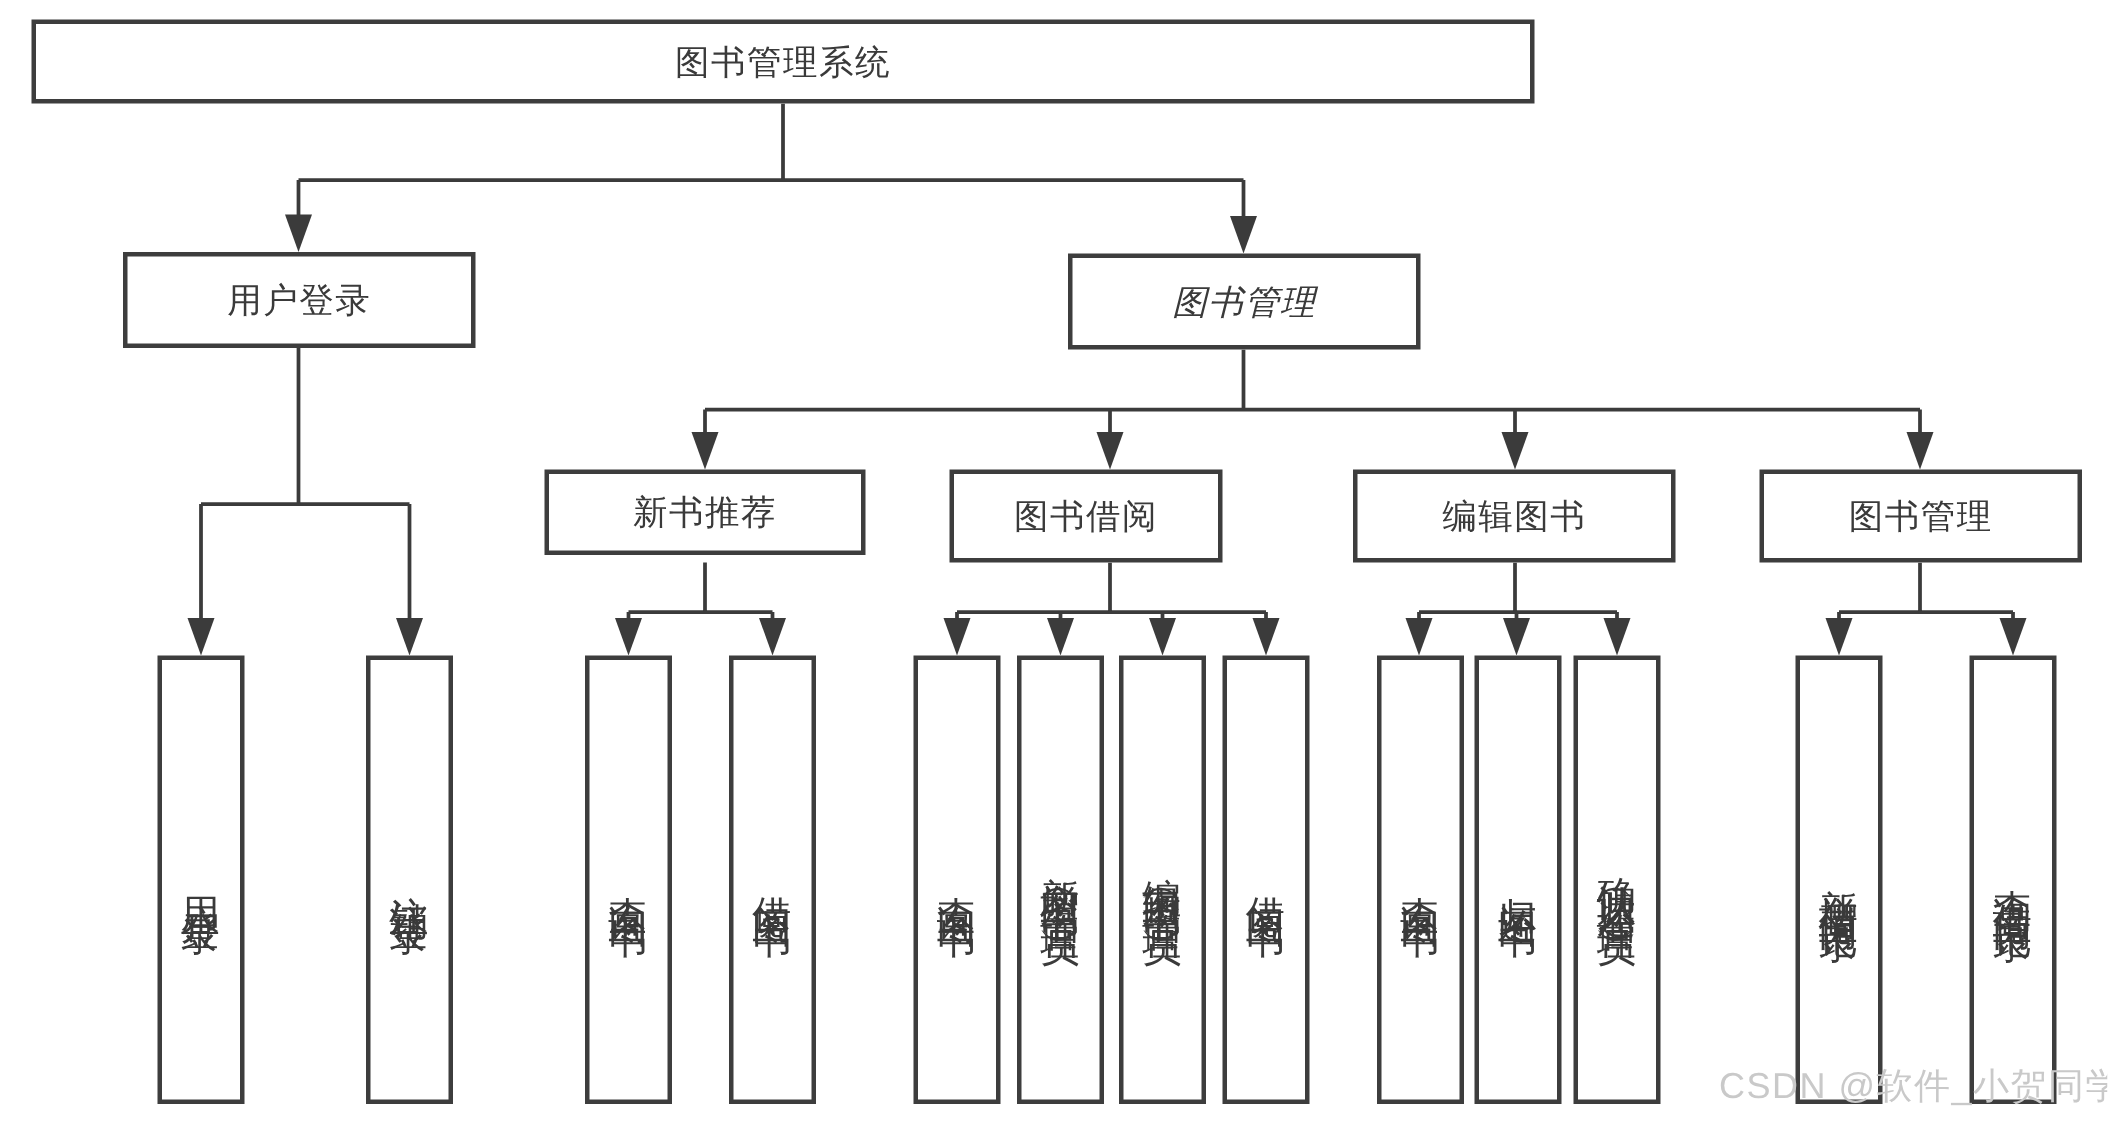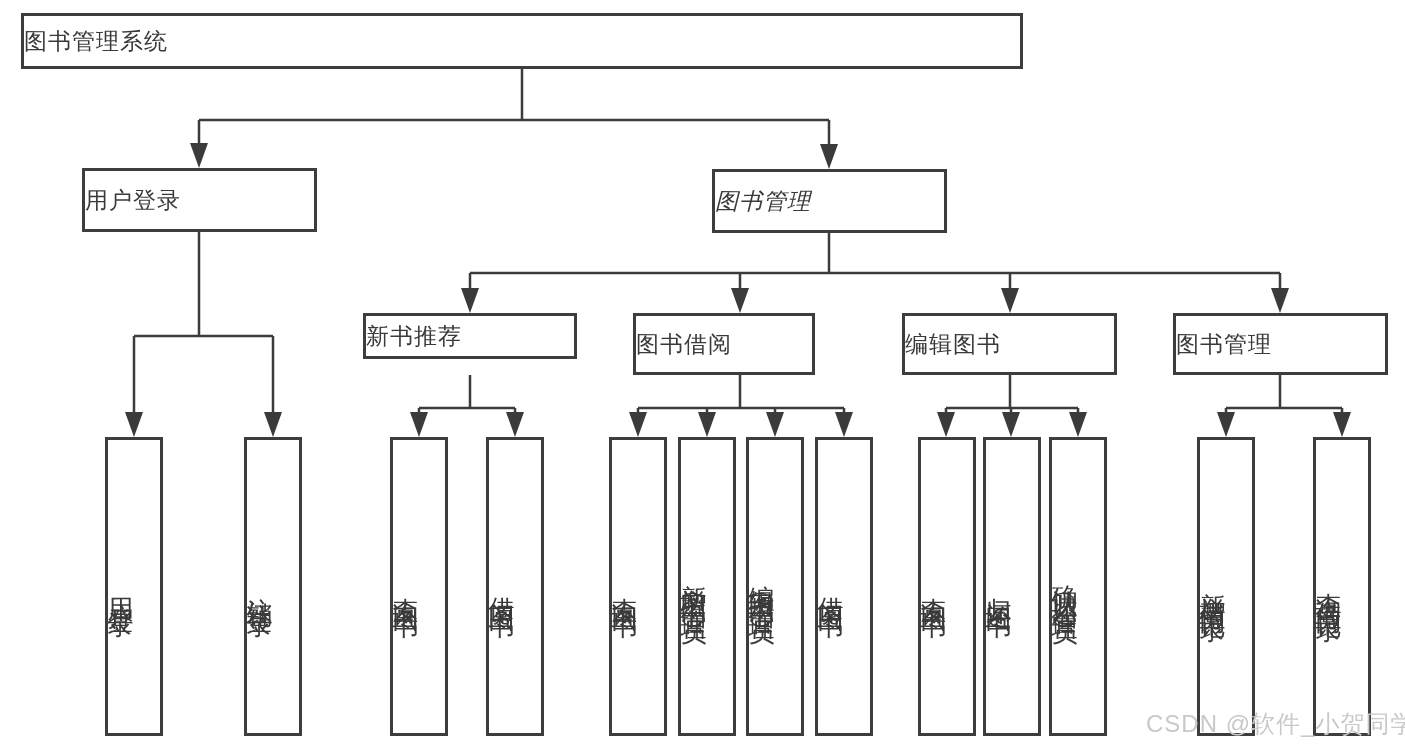--- a/index.html
+++ b/index.html
@@ -17,21 +17,21 @@
     background:var(--bg);
     font-family:"Liberation Sans","DejaVu Sans",sans-serif;
     overflow:hidden;
   }
   #connectors{position:absolute;left:0;top:0;}
   .node{
     position:absolute;
     background:var(--boxfill);
     border:3px solid var(--border);
     box-sizing:border-box;
-    display:flex;align-items:center;
+    display:flex;align-items:center;justify-content:center;
     color:var(--text);
     font-size:23px;
     letter-spacing:1px;
     white-space:nowrap;
     z-index:1;
   }
   .node.vert span{
     writing-mode:vertical-rl;
     text-orientation:mixed;
     font-size:26px;
@@ -83,21 +83,21 @@
   <div id="nodes">
       <div class="node" style="left: 21px; top: 13px; width: 1002px; height: 56px;">
         <span>图书管理系统</span>
       </div>
       <div class="node" style="left: 82px; top: 168px; width: 235px; height: 64px;">
         <span>用户登录</span>
       </div>
       <div class="node" style="left: 712px; top: 169px; width: 235px; height: 64px; font-style: italic;">
         <span>图书管理</span>
       </div>
-      <div class="node" style="left: 363px; top: 313px; width: 214px; height: 46px;">
+      <div class="node" style="left: 363px; top: 313px; width: 214px; height: 57px;">
         <span>新书推荐</span>
       </div>
       <div class="node" style="left: 633px; top: 313px; width: 182px; height: 62px;">
         <span>图书借阅</span>
       </div>
       <div class="node" style="left: 902px; top: 313px; width: 215px; height: 62px;">
         <span>编辑图书</span>
       </div>
       <div class="node" style="left: 1173px; top: 313px; width: 215px; height: 62px;">
         <span>图书管理</span>

